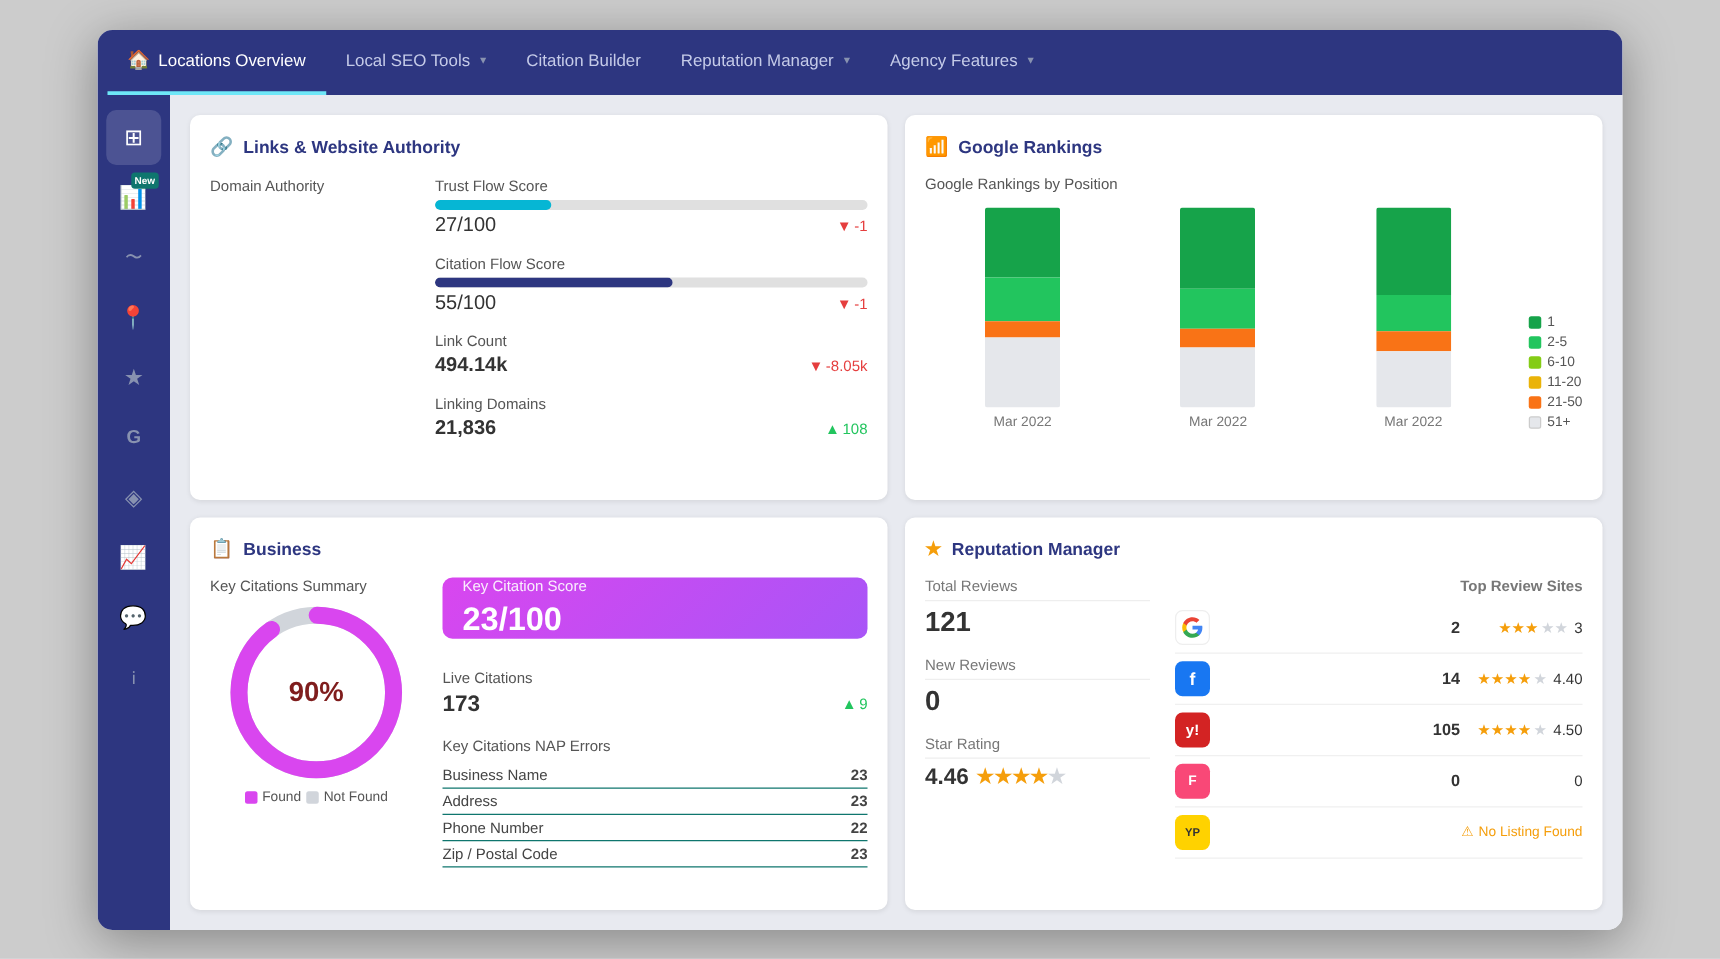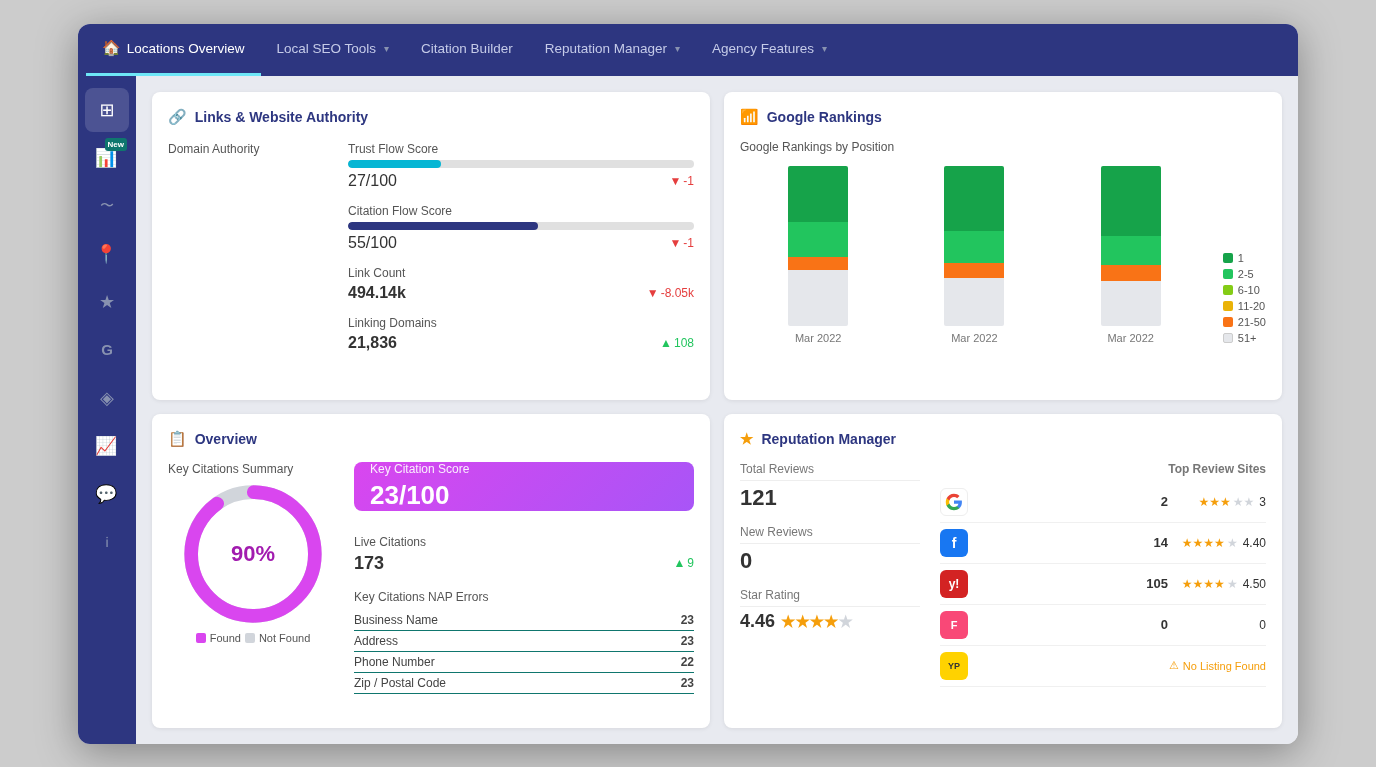--- a/index.html
+++ b/index.html
@@ -152,21 +152,21 @@
     .legend-dot { width: 10px; height: 10px; border-radius: 2px; flex-shrink: 0; }
 
     
     .citations-content { display: flex; gap: 16px; }
     .citations-donut-section { flex: 0 0 170px; display: flex; flex-direction: column; align-items: center; }
     .citations-donut-container { position: relative; width: 140px; height: 140px; margin-bottom: 8px; }
     .citations-donut-container svg { width: 140px; height: 140px; }
     .citations-donut-center {
       position: absolute; top: 50%; left: 50%;
       transform: translate(-50%, -50%);
-      font-size: 22px; font-weight: 700; color: #a21caf;
+      font-size: 22px; font-weight: 700; color: #7f1d1d;
     }
     .citations-legend { display: flex; gap: 4px; font-size: 11px; color: #555; }
     .citations-legend-item { display: flex; align-items: center; gap: 4px; }
     .citations-legend-dot { width: 10px; height: 10px; border-radius: 2px; }
 
     .citations-metrics { flex: 1; display: flex; flex-direction: column; gap: 0; }
     .key-citation-score {
       background: linear-gradient(135deg, #d946ef, #a855f7);
       border-radius: 8px;
       padding: 0 16px;
@@ -401,21 +401,21 @@
               <div class="legend-dot" style="background:#e5e7eb; border:1px solid #ccc;"></div>
               <span>51+</span>
             </div>
           </div>
         </div>
       </div>
 
       <div class="card">
         <div class="card-header">
           <span class="card-header-icon">📋</span>
-          <span>Overview</span>
+          <span>Business</span>
         </div>
         <div class="citations-content">
           <div class="citations-donut-section">
             <div style="font-size:12px;color:#555;margin-bottom:8px;align-self:flex-start;">Key Citations Summary</div>
             <div class="citations-donut-container">
               <svg viewBox="0 0 36 36">
                 <circle cx="18" cy="18" r="15.9" fill="none" stroke="#d1d5db" stroke-width="3.5"></circle>
                 <circle cx="18" cy="18" r="15.9" fill="none" stroke="#d946ef" stroke-width="3.5" stroke-dasharray="90 10" stroke-dashoffset="25" stroke-linecap="round"></circle>
               </svg>
               <div class="citations-donut-center">90%</div>

